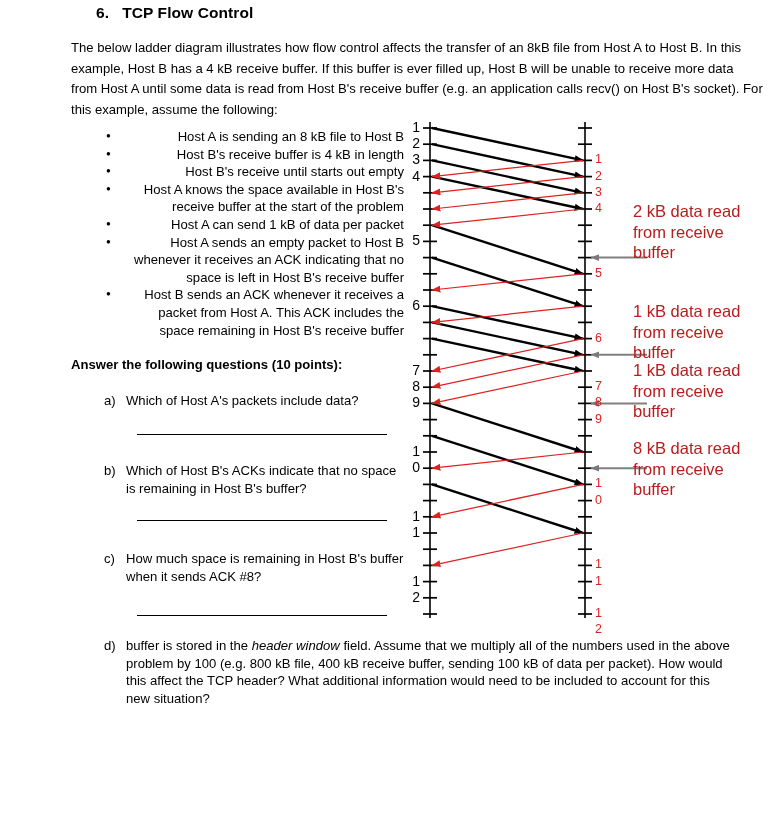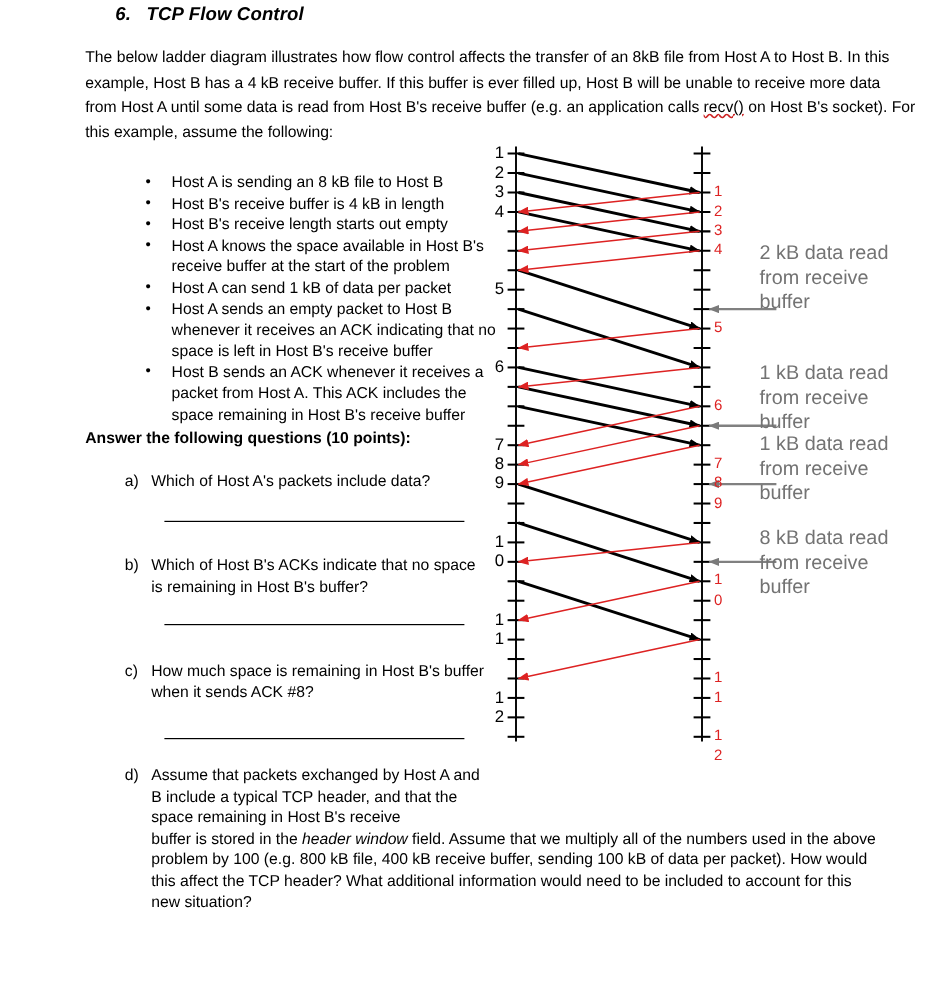--- a/index.html
+++ b/index.html
@@ -24,53 +24,52 @@
 
   
   .qheading {
     position: absolute;
     left: 96px;
     top: 4px;
     font-size: 15.5px;
     font-weight: bold;
     letter-spacing: 0.1px;
     white-space: nowrap;
-    font-style: italic;
   }
   .qheading .qnum { margin-right: 13px; }
 
   
   .intro {
     position: absolute;
     left: 71px;
     top: 38px;
     width: 692px;
     font-size: 13.1px;
     line-height: 20.6px;
     text-align: left;
   }
   .squiggle {
-    text-decoration: underline;
     text-decoration-style: wavy;
     text-decoration-color: #cc2222;
     text-underline-offset: 1px;
     text-align: center;
   }
 
   
   .bullets {
     position: absolute;
     left: 104px;
     top: 128px;
     width: 300px;
-    margin: 15px;
+    margin: 0;
     padding: 0;
     list-style: none;
     font-size: 13.1px;
     line-height: 17.6px;
+    text-align: right;
   }
   .bullets li {
     position: relative;
     padding-left: 24px;
     margin-bottom: 0px;
   }
   .bullets li::before {
     content: "\25CF";
     position: absolute;
     left: 2px;
@@ -124,21 +123,21 @@
   
   #ladder {
     position: absolute;
     left: 405px;
     top: 118px;
   }
   .ann {
     position: absolute;
     font-size: 16.5px;
     line-height: 20.5px;
-    color: #737373;
+    color: #b91c1c;
     white-space: pre;
   }
   #ann-1 { left: 633px; top: 201px; }
   #ann-2 { left: 633px; top: 301px; }
   #ann-3 { left: 633px; top: 360px; }
   #ann-4 { left: 633px; top: 438px; }
 
   .num-left {
     position: absolute;
     font-size: 14px;
@@ -161,21 +160,21 @@
 
   <div class="qheading">
     <span class="qnum">6.</span><span>TCP Flow Control</span>
   </div>
 
   <div class="intro"><span>The below ladder diagram illustrates how flow control affects the transfer of an 8kB file from Host A to Host B. In this example, Host B has a 4 kB receive buffer. If this buffer is ever filled up, Host B will be unable to receive more data from Host A until some data is read from Host B's receive buffer (e.g. an application calls </span><span class="squiggle">recv()</span><span> on Host B's socket). For this example, assume the following:</span></div>
 
   <ul class="bullets">
     <li><span>Host A is sending an 8 kB file to Host B</span></li>
     <li><span>Host B's receive buffer is 4 kB in length</span></li>
-    <li><span>Host B's receive length starts out empty</span></li>
+    <li><span>Host B's receive until starts out empty</span></li>
     <li><span>Host A knows the space available in Host B's receive buffer at the start of the problem</span></li>
     <li><span>Host A can send 1 kB of data per packet</span></li>
     <li><span>Host A sends an empty packet to Host B whenever it receives an ACK indicating that no space is left in Host B's receive buffer</span></li>
     <li><span>Host B sends an ACK whenever it receives a packet from Host A. This ACK includes the space remaining in Host B's receive buffer</span></li>
   </ul>
 
   <div class="answer-head">Answer the following questions (10 points):</div>
 
   <div class="qitem" id="q-a">
     <span class="lab">a)</span>
@@ -190,21 +189,20 @@
   <div class="rule" id="rule-2"></div>
 
   <div class="qitem" id="q-c">
     <span class="lab">c)</span>
     <span class="txt">How much space is remaining in Host B's buffer when it sends ACK #8?</span>
   </div>
   <div class="rule" id="rule-3"></div>
 
   <div class="qitem" id="q-d">
     <span class="lab">d)</span>
-    <span class="txt">Assume that packets exchanged by Host A and B include a typical TCP header, and that the space remaining in Host B's receive</span>
     <span class="txt wide"><span>buffer is stored in the </span><i>header window</i><span> field. Assume that we multiply all of the numbers used in the above problem by 100 (e.g. 800 kB file, 400 kB receive buffer, sending 100 kB of data per packet). How would this affect the TCP header? What additional information would need to be included to account for this new situation?</span></span>
   </div>
 
   <svg id="ladder" width="368" height="540" viewBox="0 0 368 540">
     <defs>
       <marker id="arrowBlack" markerWidth="9" markerHeight="7" refX="8.4" refY="3.5" orient="auto" markerUnits="userSpaceOnUse">
         <path d="M0,0 L9,3.5 L0,7 z" fill="#000000"></path>
       </marker>
       <marker id="arrowRed" markerWidth="9" markerHeight="7" refX="8.4" refY="3.5" orient="auto" markerUnits="userSpaceOnUse">
         <path d="M0,0 L9,3.5 L0,7 z" fill="#dd2222"></path>

